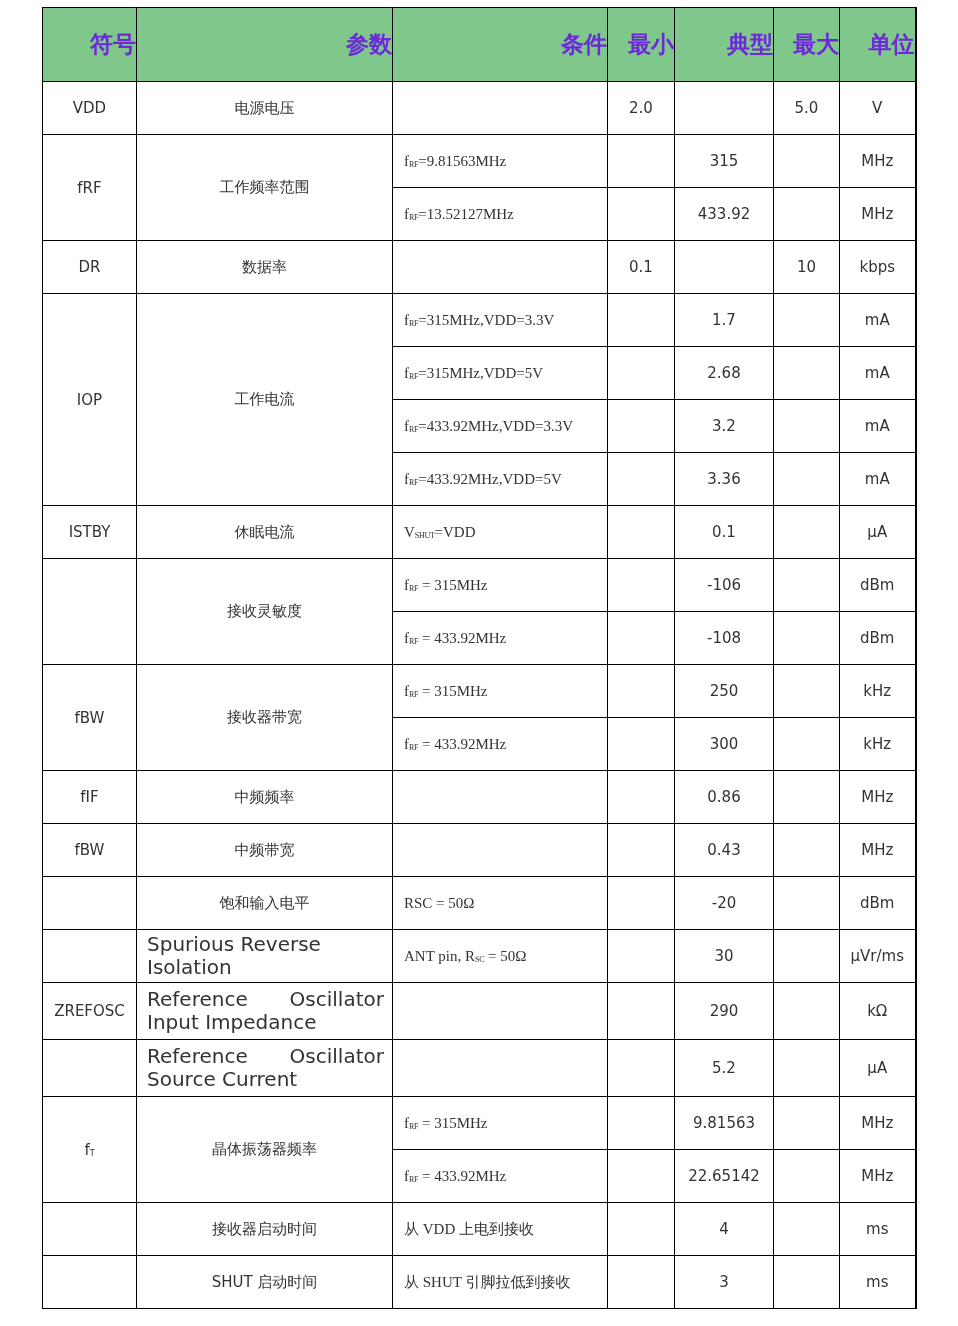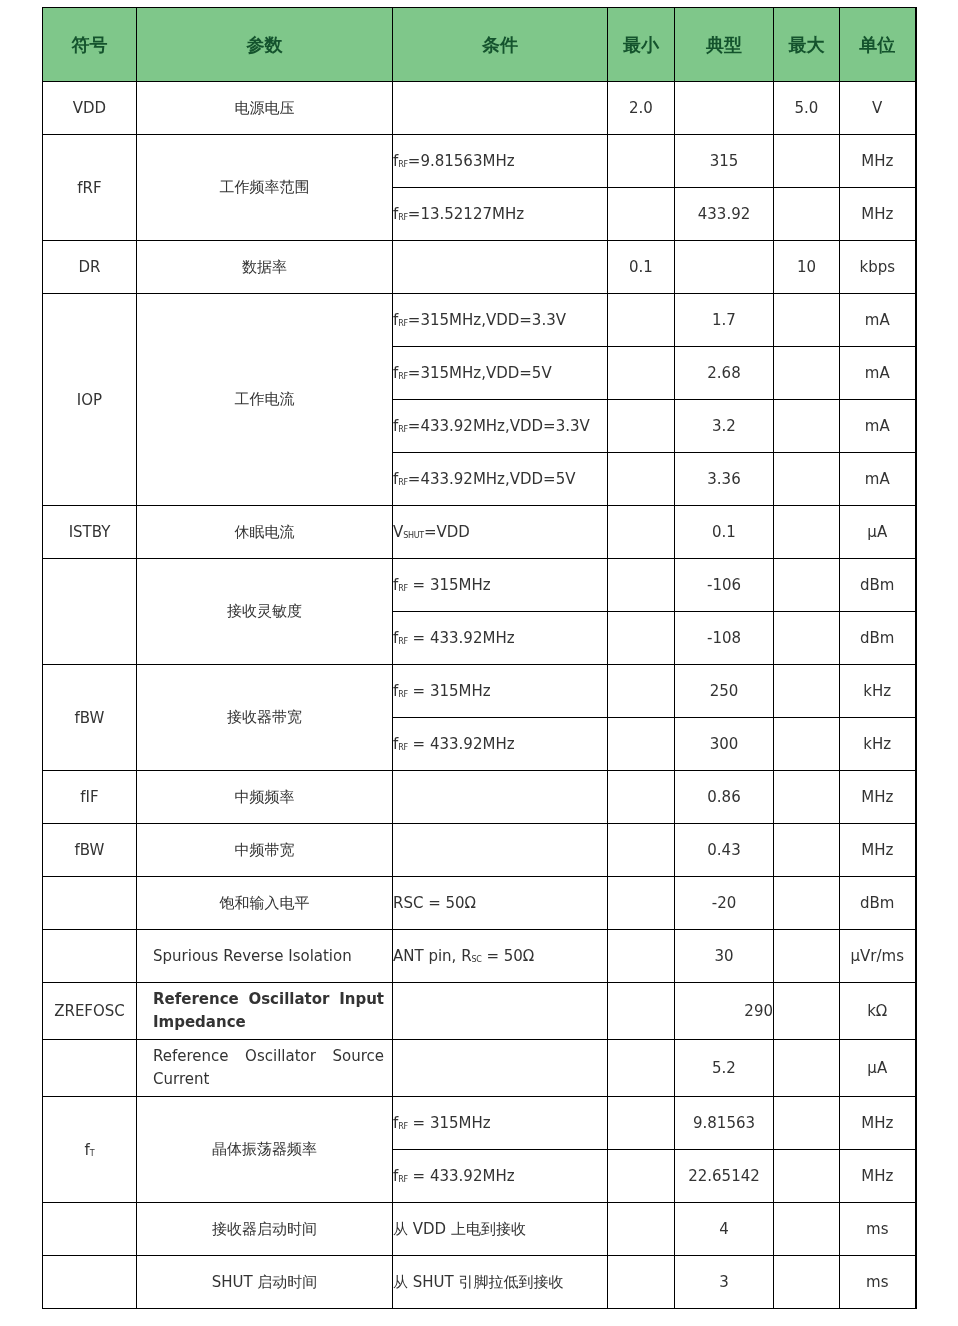--- a/index.html
+++ b/index.html
@@ -3,24 +3,24 @@
 <meta charset="utf-8">
 <style>
   html, body { margin: 0; padding: 0; background: #ffffff; }
   body { width: 958px; height: 1326px; position: relative; overflow: hidden;
          font-family: "DejaVu Sans", "Liberation Sans", sans-serif; color: #333; }
   table { position: absolute; left: 42px; top: 7px; border-collapse: collapse;
           table-layout: fixed; width: 873px; }
   col.c0 { width: 94px; } col.c1 { width: 256px; } col.c2 { width: 215px; }
   col.c3 { width: 67px; } col.c4 { width: 99px; } col.c5 { width: 66px; } col.c6 { width: 76px; }
   th, td { border: 1.5px solid #000; padding: 0; font-size: 15px; text-align: center; vertical-align: middle; }
-  thead th { background: #7fc78a; height: 73px; font-size: 18px; font-weight: bold; color: #14532d; }
+  thead th { background: #7fc78a; height: 73px; font-size: 23px; font-weight: bold; color: #6d28d9; text-align: right; }
   tbody td { height: 52px; }
-  td.cond { text-align: left; font-size: 15px; white-space: nowrap; }
-  td.param-en { text-align: left; padding: 0 8px 0 16px; font-size: 15px; line-height: 23px; }
+  td.cond { text-align: left; padding-left: 11px; font-size: 15px; white-space: nowrap; font-family: Liberation Serif, serif; }
+  td.param-en { text-align: left; padding: 0 8px 0 10px; font-size: 20px; line-height: 23px; }
   td.param-just { text-align: justify; text-align-last: left; }
   td.unit { font-size: 15px; }
   sub.s { font-size: 8px; vertical-align: baseline; position: relative; top: 1px; letter-spacing: -0.3px; }
   td.last { border-right: 2.5px solid #000; }
   th.last { border-right: 2.5px solid #000; margin-top: 28px; }
 </style>
 </head>
 <body>
 
 <table>
@@ -181,24 +181,24 @@
         <td rowspan="1"></td>
         <td rowspan="1" class="param-en">Spurious Reverse Isolation</td>
         <td class="cond"><span>ANT pin, R</span><sub class="s">SC</sub><span> = 50Ω</span></td>
         <td></td>
         <td>30</td>
         <td></td>
         <td class="unit last">µVr/ms</td>
       </tr>
       <tr>
         <td rowspan="1" style="height: 56px;">ZREFOSC</td>
-        <td rowspan="1" class="param-en param-just" style="height: 56px; font-weight: bold;">Reference Oscillator Input Impedance</td>
+        <td rowspan="1" class="param-en param-just" style="height: 56px;">Reference Oscillator Input Impedance</td>
         <td class="cond" style="height: 56px;"><span></span><sub class="s"></sub><span></span></td>
         <td style="height: 56px;"></td>
-        <td style="height: 56px; text-align: right;">290</td>
+        <td style="height: 56px;">290</td>
         <td style="height: 56px;"></td>
         <td class="unit last" style="height: 56px;">kΩ</td>
       </tr>
       <tr>
         <td rowspan="1" style="height: 56px;"></td>
         <td rowspan="1" class="param-en param-just" style="height: 56px; margin-top: 40px;">Reference Oscillator Source Current</td>
         <td class="cond" style="height: 56px;"><span></span><sub class="s"></sub><span></span></td>
         <td style="height: 56px;"></td>
         <td style="height: 56px;">5.2</td>
         <td style="height: 56px;"></td>

